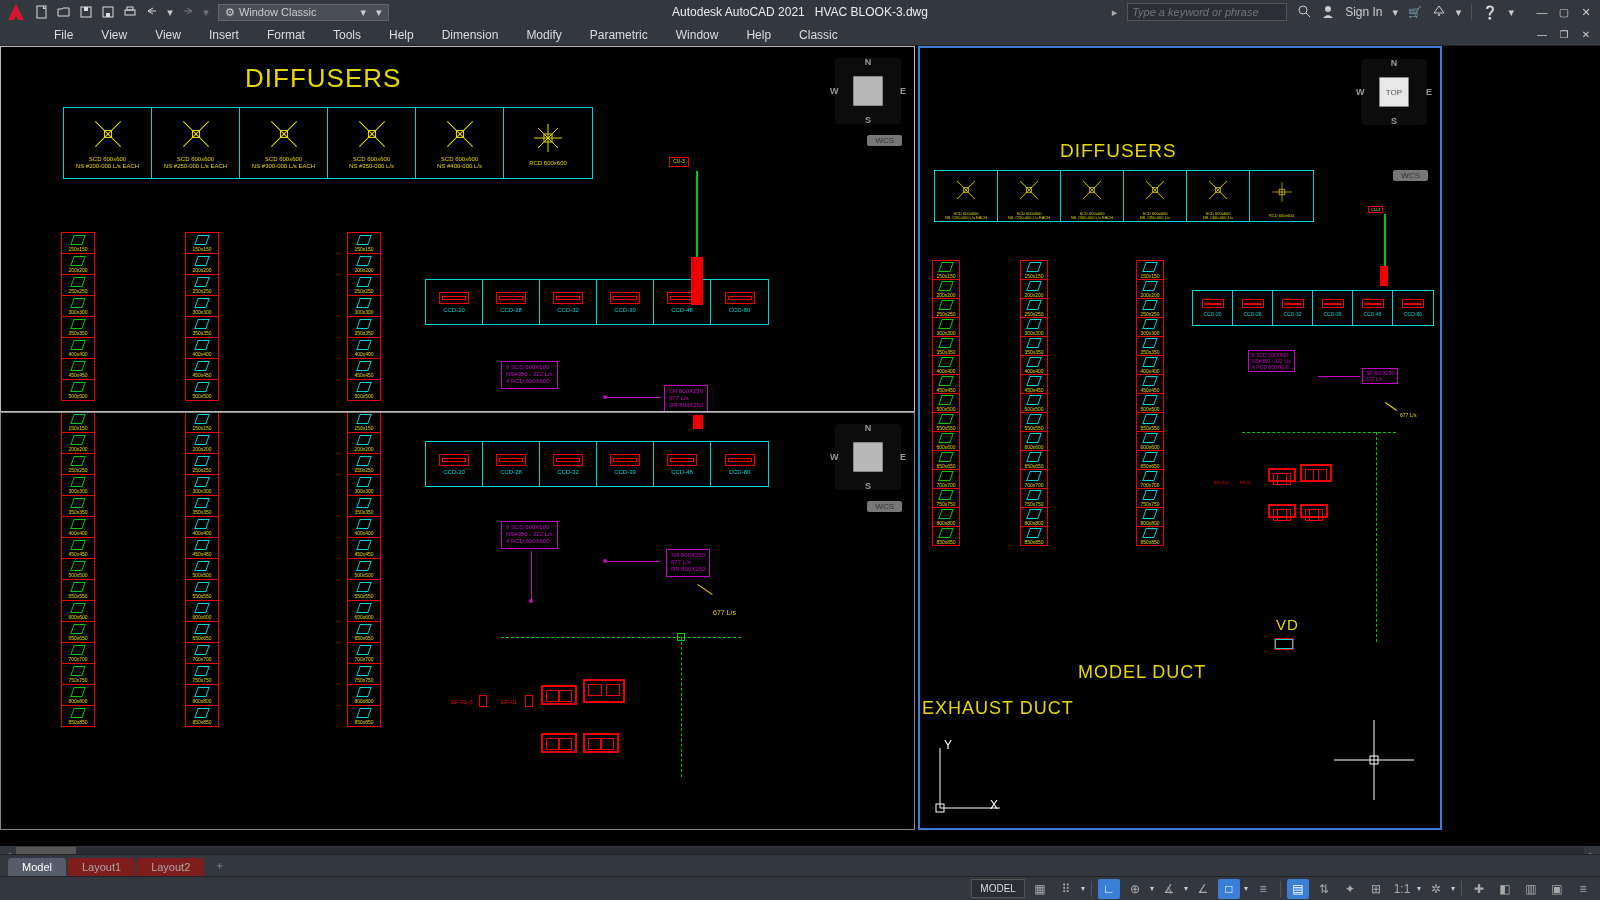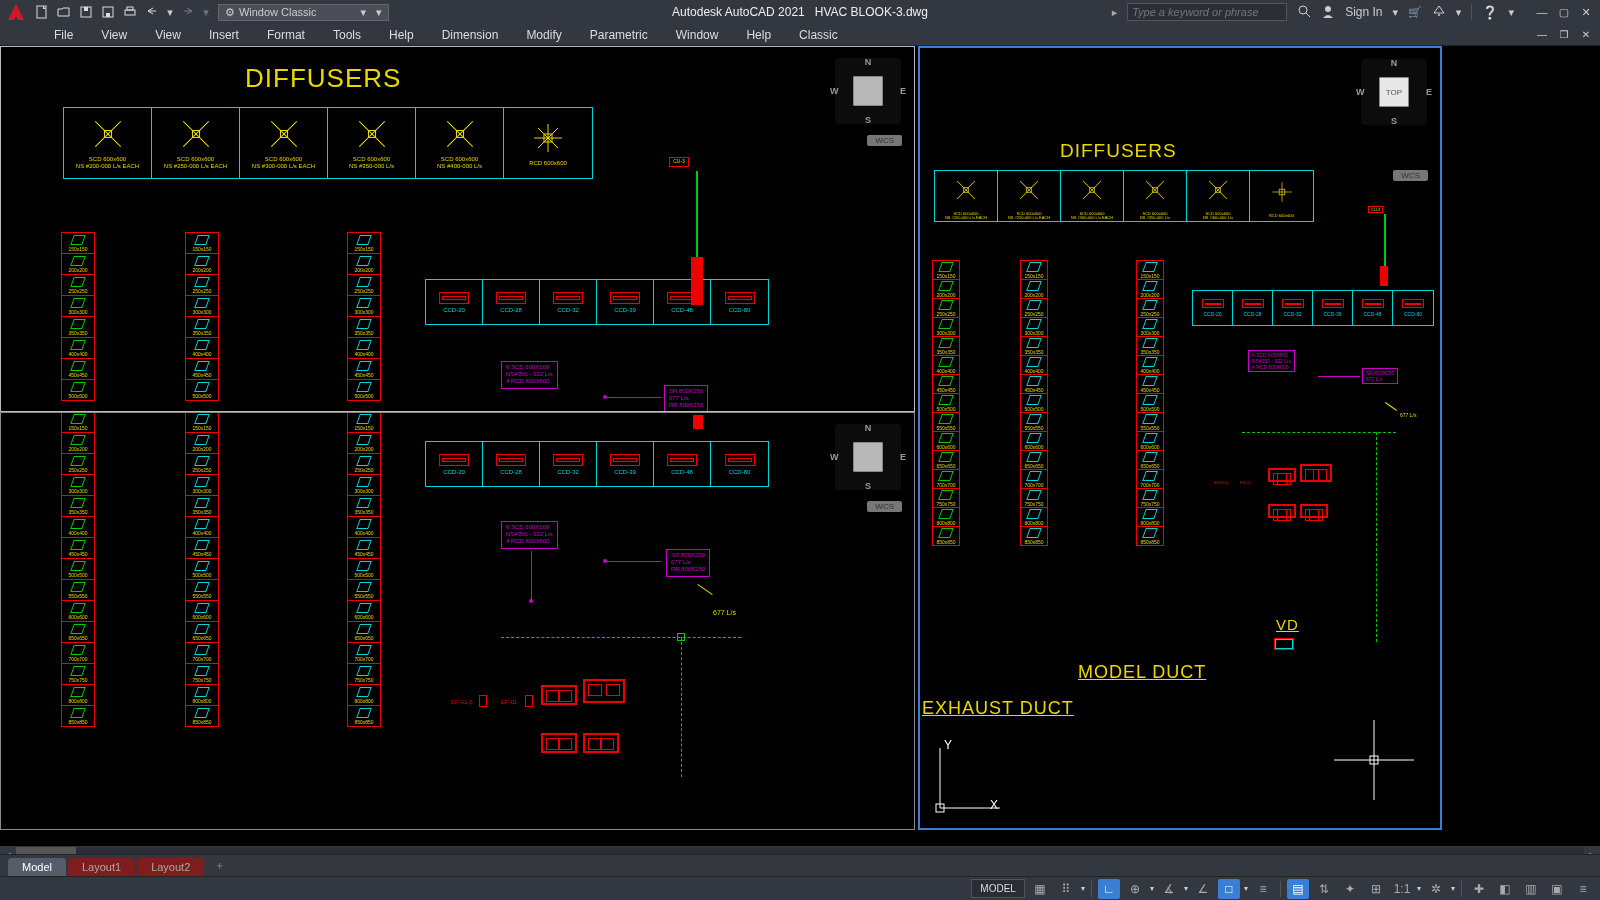--- a/index.html
+++ b/index.html
@@ -69,21 +69,21 @@
 .status-icon.active{background:#3a7fd5;color:#fff;}
 .status-sep{width:1px;height:16px;background:#555;margin:0 2px;}
 .small-right-title{color:#e8d800;font-size:19px;letter-spacing:1px;}
 .vp-r .diffuser-cell{width:63px;height:50px;}
 .vp-r .diff-label{font-size:4px;}
 .vp-r .duct-cell{width:28px;height:20px;}
 .vp-r .ccd-cell{width:40px;height:34px;}
 .vp-r .ccd-label{font-size:5px;}
 .vp-r .ccd-unit{width:22px;height:9px;}
 .vp-r .anno-box,.vp-r .sr-box{font-size:5px;padding:1px 3px;}
-.big-label{color:#e8d800;font-size:18px;letter-spacing:1px;position:absolute;text-decoration:underline;}
+.big-label{color:#e8d800;font-size:18px;letter-spacing:1px;position:absolute;}
 </style>
 </head>
 <body>
 
 <div class="titlebar">
   <div class="logo">
     <svg width="20" height="20" viewBox="0 0 20 20">
         <path d="M2 18 L10 2 L18 18 L12 18 L10 14 L8 18 Z" fill="#d4152a"></path>
       </svg>
   </div>

